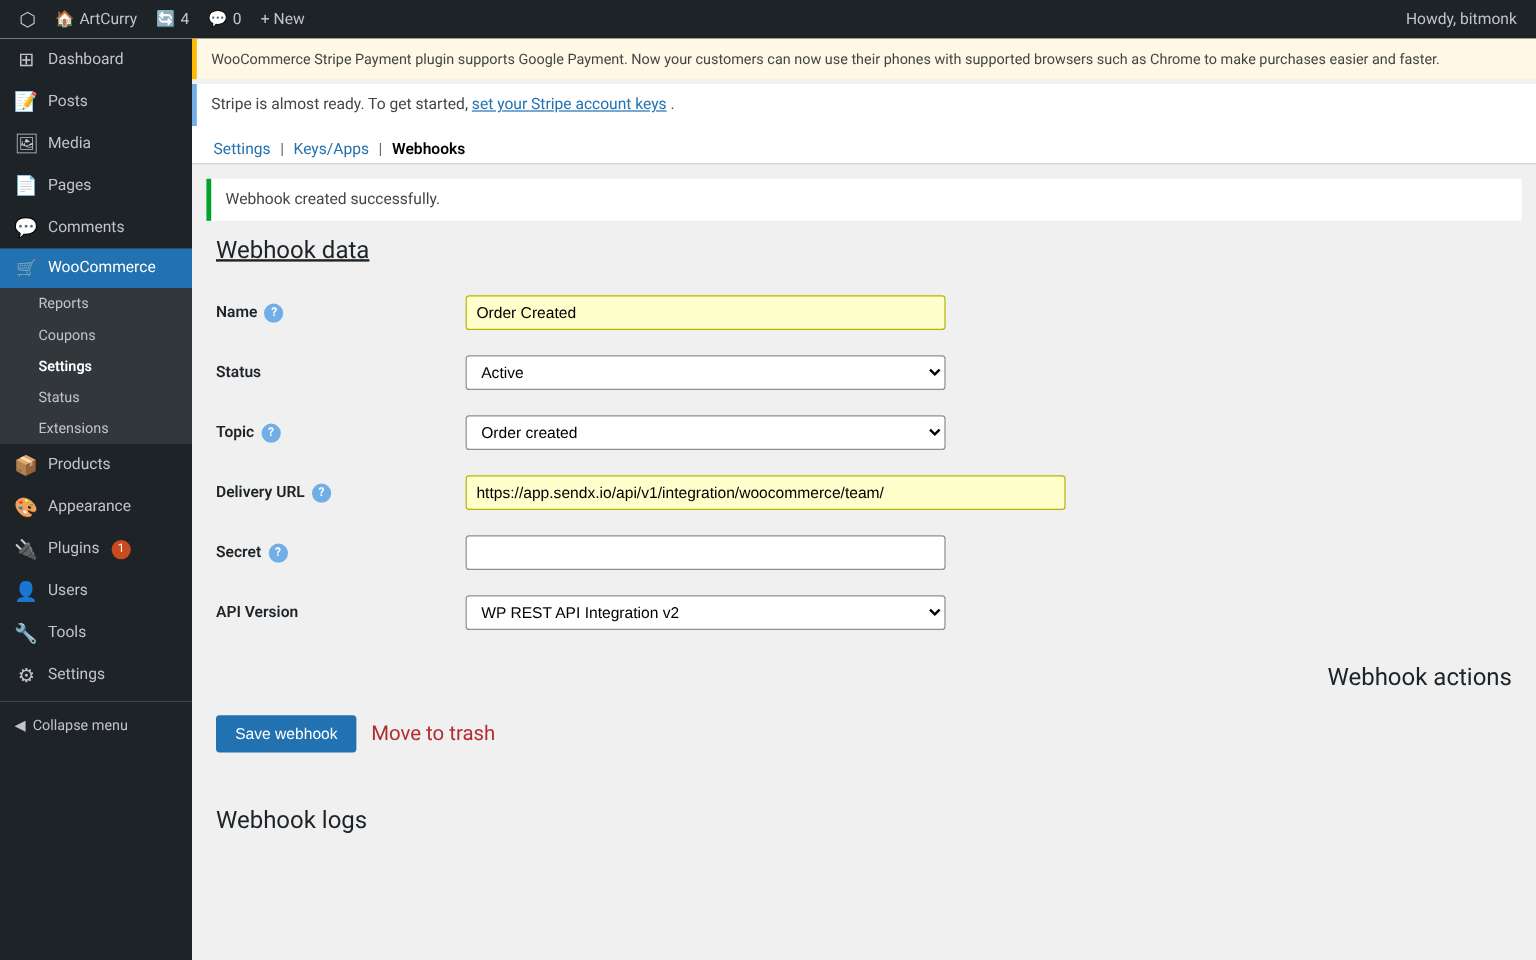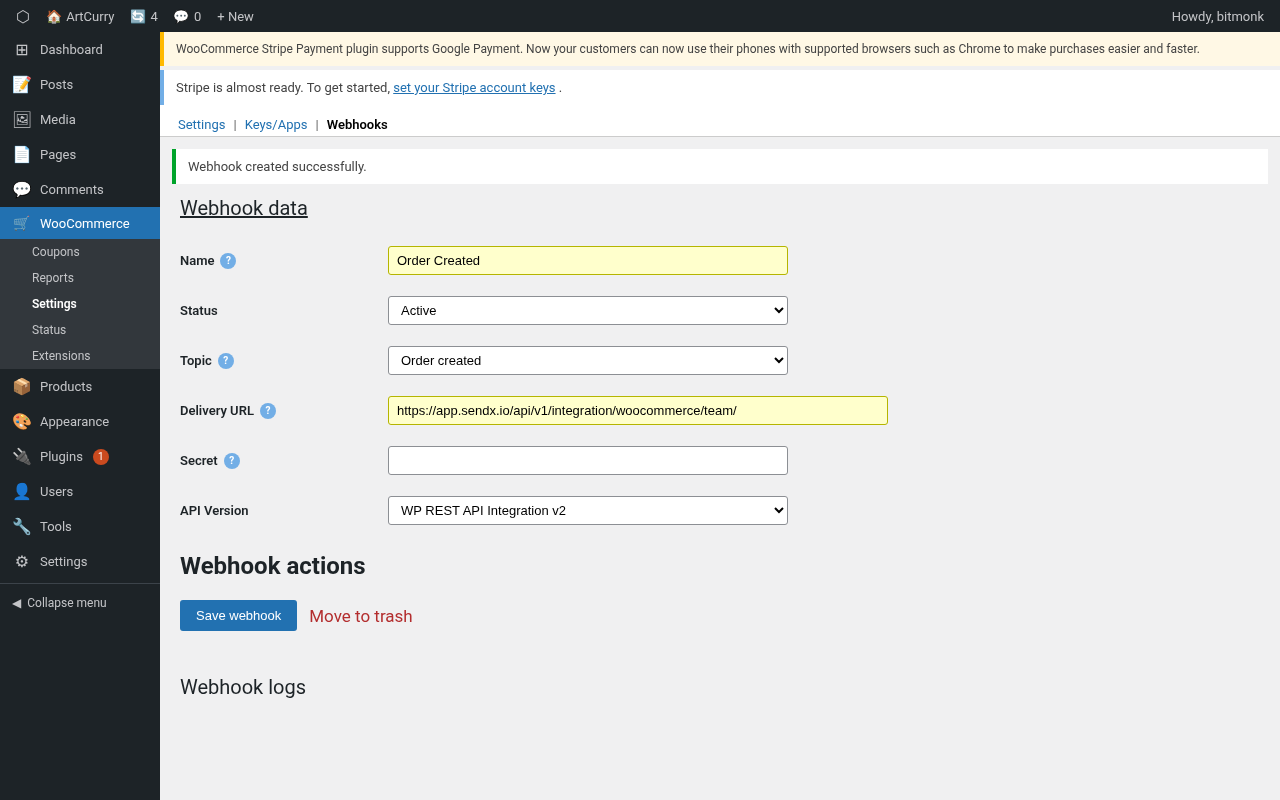--- a/index.html
+++ b/index.html
@@ -166,24 +166,25 @@
       border: 1px solid #8c8f94;
       border-radius: 3px;
       font-size: 13px;
       background: #fff;
       width: 400px;
       appearance: auto;
       cursor: pointer;
     }
 
     .webhook-actions-title {
-      font-size: 24px;
-      font-weight: 700;
+      font-size: 20px;
+      font-weight: 400;
       color: #1d2327;
       margin: 16px 0 12px;
+      text-align: right;
     }
 
     .button-primary {
       background: #2271b1;
       color: #fff;
       border: none;
       padding: 8px 16px;
       border-radius: 3px;
       font-size: 13px;
       cursor: pointer;
@@ -275,22 +276,22 @@
     </div>
     <div class="sidebar-item">
       <span class="icon">💬</span>
       <span>Comments</span>
     </div>
     <div class="sidebar-item active">
       <span class="icon" style="font-size:14px;">🛒</span>
       <span>WooCommerce</span>
     </div>
     <div class="sidebar-submenu">
+      <div class="sub-item">Reports</div>
       <div class="sub-item">Coupons</div>
-      <div class="sub-item">Reports</div>
       <div class="sub-item active" style="color:#fff;font-weight:600;">Settings</div>
       <div class="sub-item">Status</div>
       <div class="sub-item">Extensions</div>
     </div>
     <div class="sidebar-item">
       <span class="icon">📦</span>
       <span>Products</span>
     </div>
     <div class="sidebar-item">
       <span class="icon">🎨</span>

